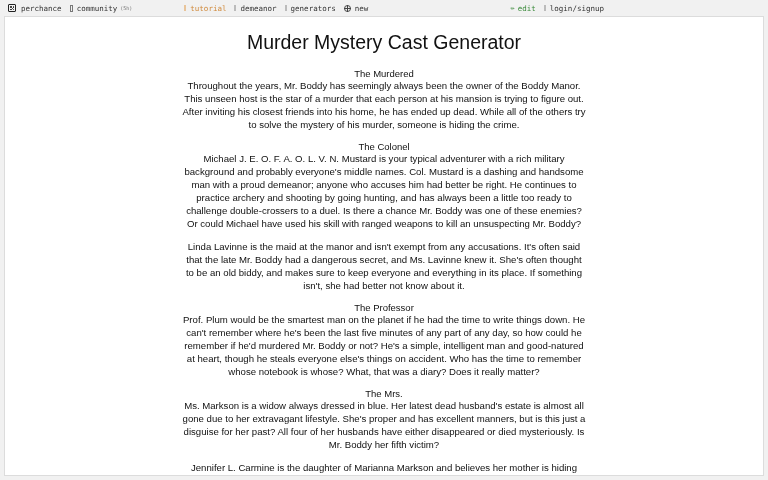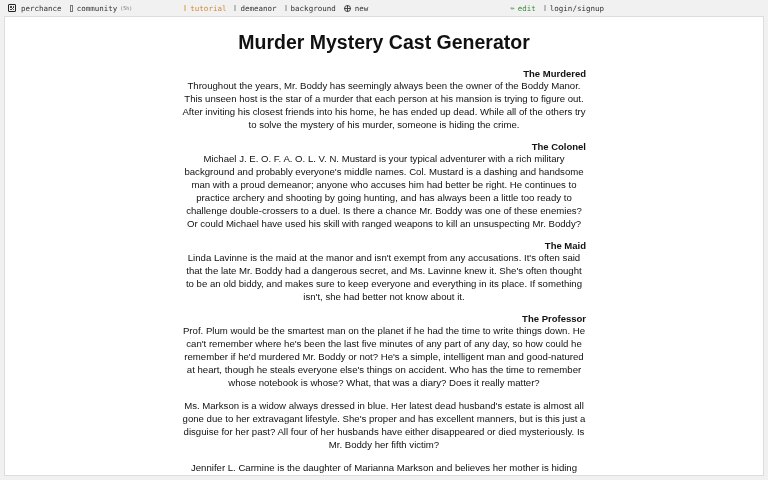--- a/index.html
+++ b/index.html
@@ -102,34 +102,33 @@
     }
     .content {
       width: 404px;
       margin: 0 auto;
       text-align: center;
       color: #111;
     }
     h1 {
       font-family: "Liberation Sans", sans-serif;
       font-size: 19.5px;
-      font-weight: bold;
+      font-weight: normal;
       margin: 14px 0 14px 0;
       letter-spacing: 0;
       white-space: nowrap;
     }
     .section {
       margin-bottom: 10px;
     }
     .section h2 {
       font-size: 9.5px;
-      font-weight: bold;
+      font-weight: normal;
       margin: 0;
       line-height: 11px;
-      text-align: right;
     }
     .section p {
       font-size: 9.6px;
       line-height: 13px;
       margin: 0;
     }
   </style>
 </head>
 <body>
 
@@ -153,21 +152,21 @@
     <div class="nav-item tutorial">
       <span class="box-icon light"></span>
       <span>tutorial</span>
     </div>
     <div class="nav-item">
       <span class="box-icon light"></span>
       <span>demeanor</span>
     </div>
     <div class="nav-item">
       <span class="box-icon light"></span>
-      <span>background</span>
+      <span>generators</span>
     </div>
     <div class="nav-item">
       <span class="globe-icon"></span>
       <span>new</span>
     </div>
   </div>
   <div class="nav-right">
     <div class="nav-item edit">
       <span class="ico" style="color:#3a8a3a">✏</span>
       <span>edit</span>
@@ -185,27 +184,27 @@
 
     <div class="section">
       <h2>The Murdered</h2>
       <p>Throughout the years, Mr. Boddy has seemingly always been the owner of the Boddy Manor. This unseen host is the star of a murder that each person at his mansion is trying to figure out. After inviting his closest friends into his home, he has ended up dead. While all of the others try to solve the mystery of his murder, someone is hiding the crime.</p>
     </div>
     <div class="section">
       <h2>The Colonel</h2>
       <p>Michael J. E. O. F. A. O. L. V. N. Mustard is your typical adventurer with a rich military background and probably everyone's middle names. Col. Mustard is a dashing and handsome man with a proud demeanor; anyone who accuses him had better be right. He continues to practice archery and shooting by going hunting, and has always been a little too ready to challenge double-crossers to a duel. Is there a chance Mr. Boddy was one of these enemies? Or could Michael have used his skill with ranged weapons to kill an unsuspecting Mr. Boddy?</p>
     </div>
     <div class="section">
-      <h2>The Maid</h2>
       <p>Linda Lavinne is the maid at the manor and isn't exempt from any accusations. It's often said that the late Mr. Boddy had a dangerous secret, and Ms. Lavinne knew it. She's often thought to be an old biddy, and makes sure to keep everyone and everything in its place. If something isn't, she had better not know about it.</p>
     </div>
     <div class="section">
       <h2>The Professor</h2>
       <p>Prof. Plum would be the smartest man on the planet if he had the time to write things down. He can't remember where he's been the last five minutes of any part of any day, so how could he remember if he'd murdered Mr. Boddy or not? He's a simple, intelligent man and good-natured at heart, though he steals everyone else's things on accident. Who has the time to remember whose notebook is whose? What, that was a diary? Does it really matter?</p>
     </div>
     <div class="section">
+      <h2>The Mrs.</h2>
       <p>Ms. Markson is a widow always dressed in blue. Her latest dead husband's estate is almost all gone due to her extravagant lifestyle. She's proper and has excellent manners, but is this just a disguise for her past? All four of her husbands have either disappeared or died mysteriously. Is Mr. Boddy her fifth victim?</p>
     </div>
     <div class="section">
       <p>Jennifer L. Carmine is the daughter of Marianna Markson and believes her mother is hiding massive amounts of wealth, and has developed quite the animosity due to her mother's refusal to give her any of this. To fill the gap her mother has left, she jumped straight to the stage for all kinds of theatre, live or not. Someday, she hopes, she'll find out why her mother has left her in the dirt.</p>
     </div>
   </div>
 </div>
 
 </body></html>

